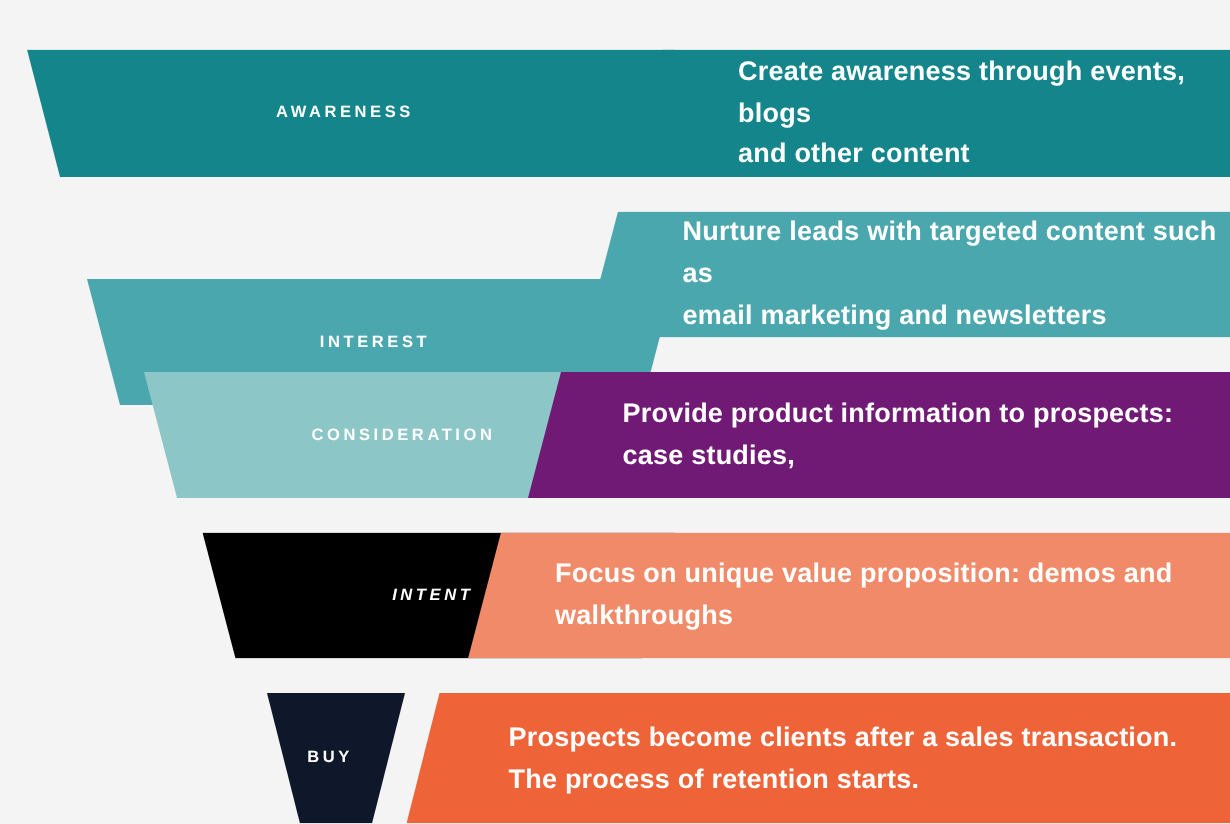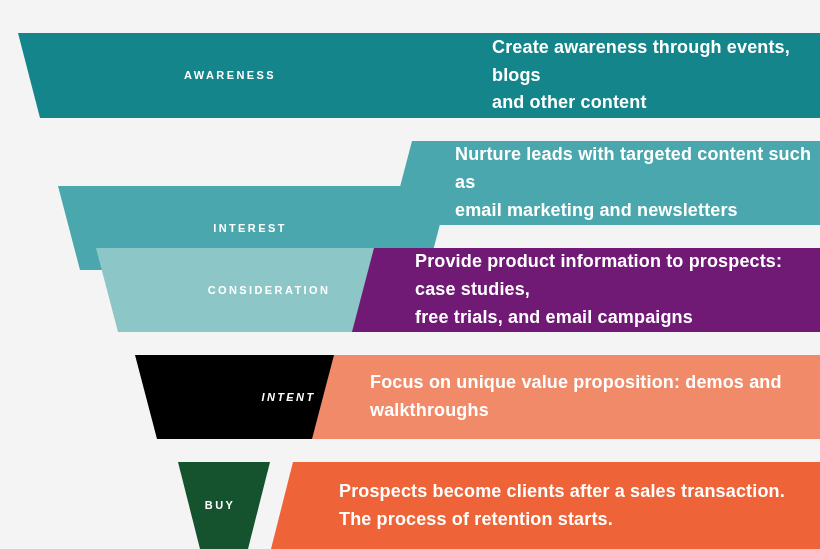--- a/index.html
+++ b/index.html
@@ -134,38 +134,37 @@
     </div>
   </div>
 
   <div class="funnel-row row-3">
     <div class="stage-shape" style="background: rgb(141, 198, 198);">
       <span class="stage-label">CONSIDERATION</span>
     </div>
     <div class="desc-shape" style="background: #701a75;">
       <div class="desc-text">
         <div>Provide product information to prospects: case studies,</div>
-        <div>free trials, and email campaigns</div>
       </div>
     </div>
   </div>
 
   <div class="funnel-row row-4">
     <div class="stage-shape" style="background: #000000; font-style: italic;">
       <span class="stage-label">INTENT</span>
     </div>
     <div class="desc-shape" style="background: rgb(240, 138, 104);">
       <div class="desc-text">
         <div>Focus on unique value proposition: demos and walkthroughs</div>
       </div>
     </div>
   </div>
 
   <div class="funnel-row row-5">
-    <div class="stage-shape" style="background: #14532d;">
+    <div class="stage-shape" style="background: #0f172a;">
       <span class="stage-label">BUY</span>
     </div>
     <div class="desc-shape" style="background: rgb(238, 99, 55);">
       <div class="desc-text">
         <div>Prospects become clients after a sales transaction.</div>
         <div>The process of retention starts.</div>
       </div>
     </div>
   </div>
 

